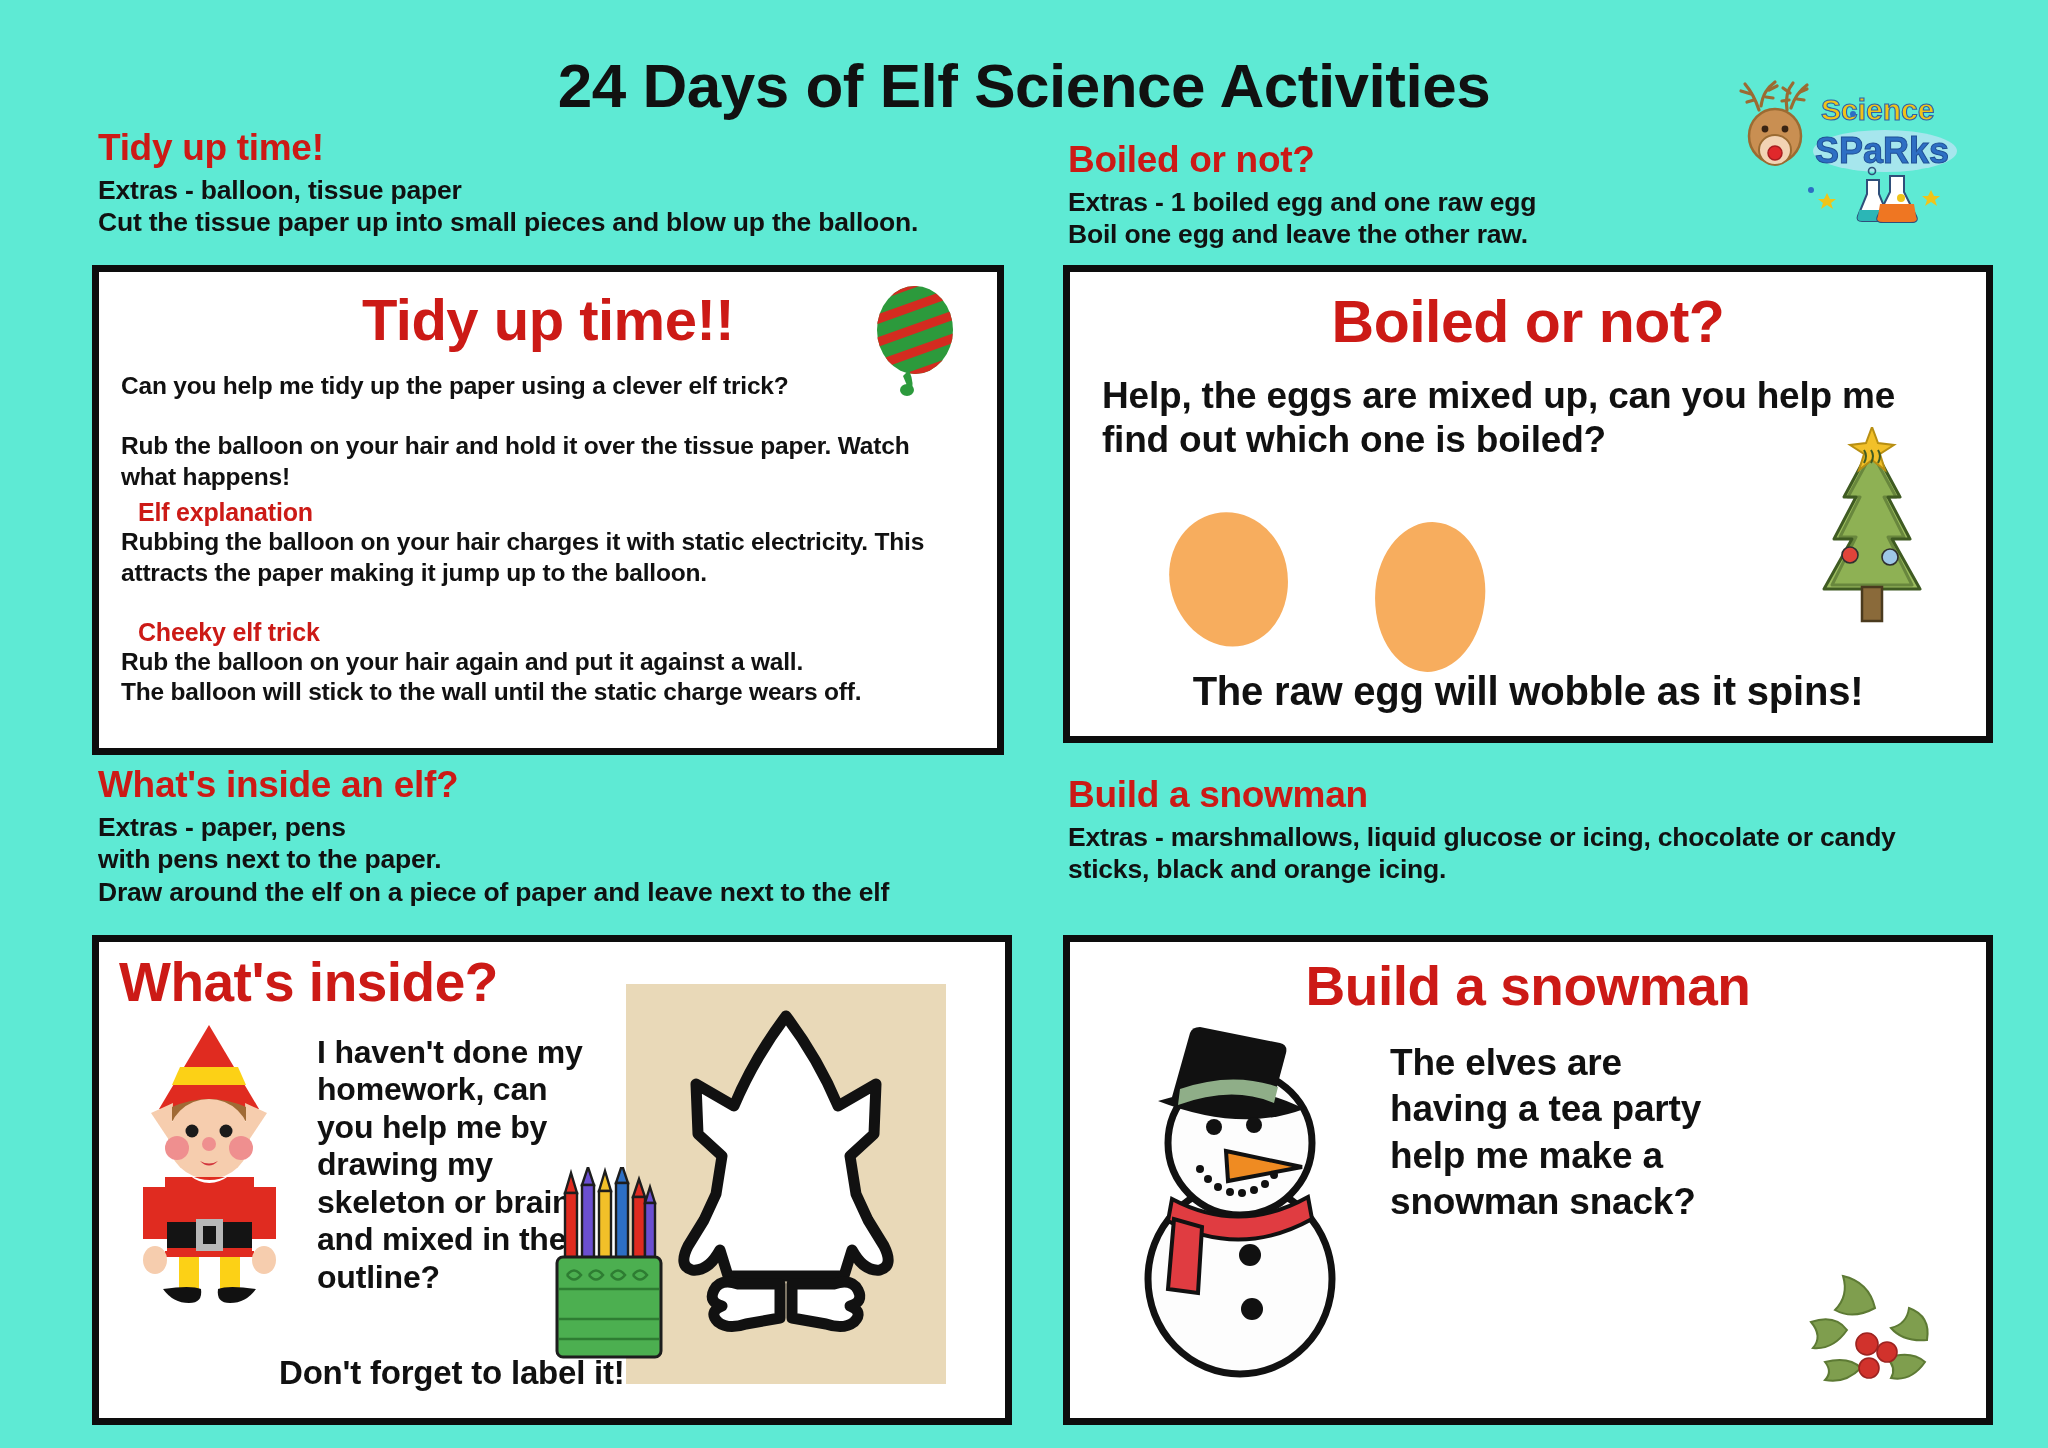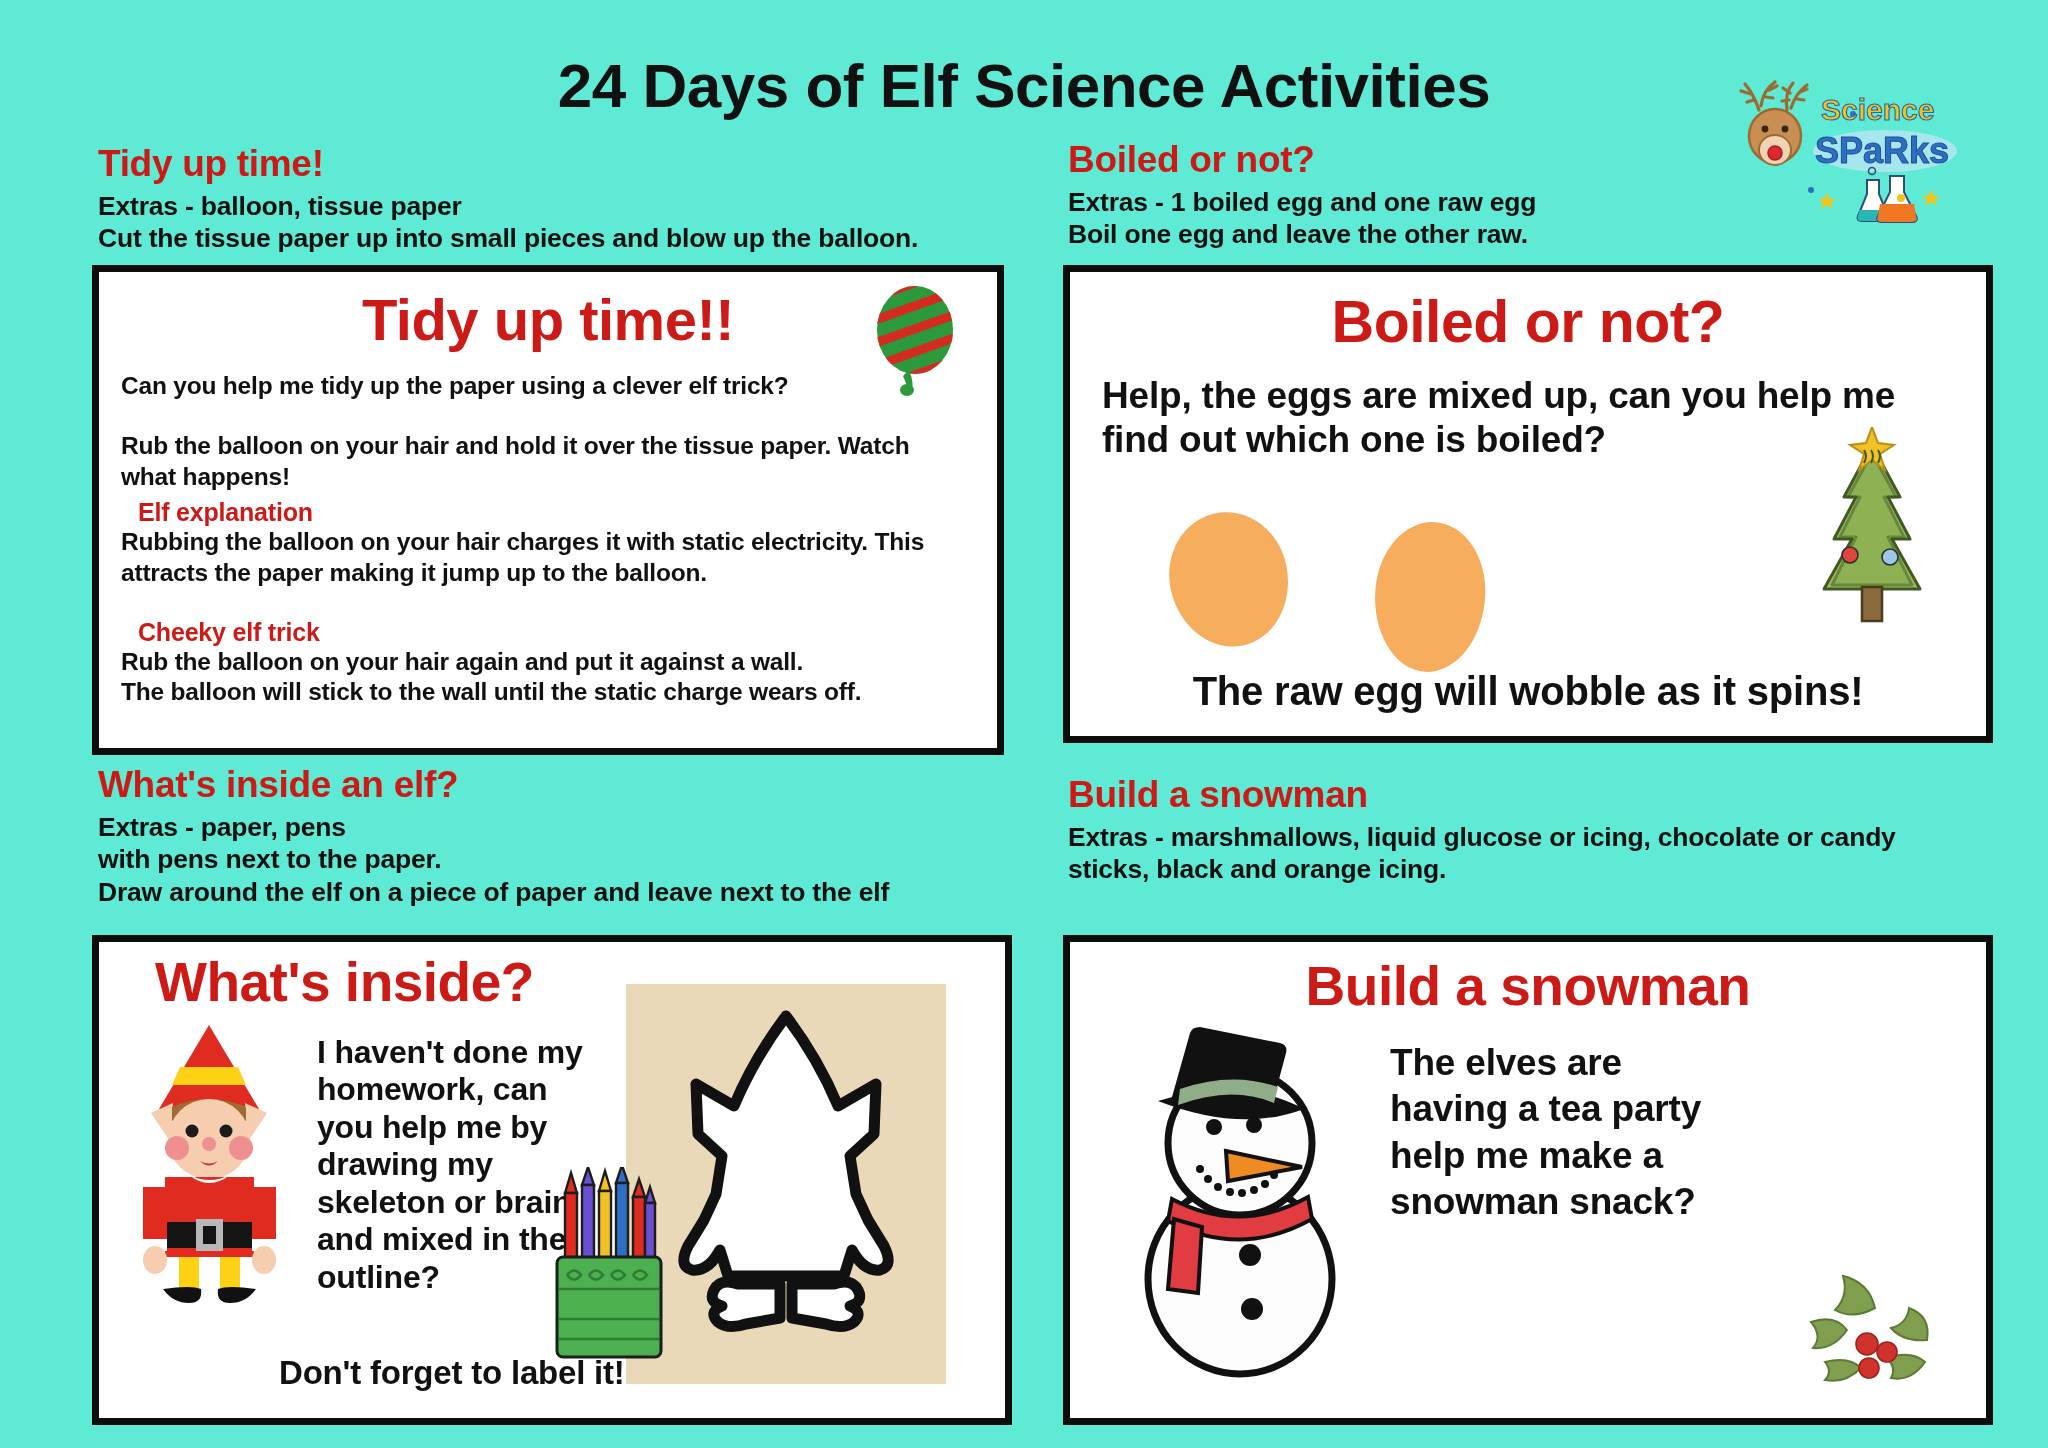--- a/index.html
+++ b/index.html
@@ -71,21 +71,21 @@
   #card-tidy .t-line { font-size: 24.5px; line-height: 1.24; padding: 0 18px 0 22px; }
   #card-tidy .t-sub  { font-size: 25px; padding-left: 39px; }
 
   
   #card-boiled { left: 1063px; top: 265px; width: 930px; height: 478px; }
   #card-boiled .card-title { font-size: 59px; margin-top: 16px; }
   #card-boiled .b-line { font-size: 37px; line-height: 1.2; padding: 0 26px 0 32px; }
   #card-boiled .b-answer { font-size: 40px; text-align: center; }
 
   
-  #card-inside { left: 92px; top: 935px; width: 920px; height: 490px; padding-left: 36px; }
+  #card-inside { left: 92px; top: 935px; width: 920px; height: 490px; }
   #card-inside .card-title { font-size: 55px; text-align: left; padding-left: 20px; margin-top: 8px; }
   #card-inside .i-line { font-size: 32px; line-height: 1.17; }
 
   
   #card-snow { left: 1063px; top: 935px; width: 930px; height: 490px; }
   #card-snow .card-title { font-size: 55px; margin-top: 12px; }
   #card-snow .s-line { font-size: 37px; line-height: 1.25; }
 
   .eggs { position: absolute; }
   .egg {
@@ -140,21 +140,21 @@
 
       <path d="M132 122 L132 136 L123 158 Q121 163 127 163 L149 163 Q155 163 153 158 L144 136 L144 122 Z" fill="#ffffff" stroke="#2f4f7a" stroke-width="2"></path>
       <path d="M124.5 152 L151.5 152 L153 158 Q155 163 149 163 L127 163 Q121 163 123 158 Z" fill="#2bb6b6"></path>
       <path d="M155 118 L155 134 L143 158 Q140 164 148 164 L176 164 Q184 164 181 158 L169 134 L169 118 Z" fill="#ffffff" stroke="#2f4f7a" stroke-width="2"></path>
       <path d="M145 146 L179 146 L181 158 Q184 164 176 164 L148 164 Q140 164 143 158 Z" fill="#ef7622"></path>
       <circle cx="166" cy="140" r="4" fill="#f0c419"></circle>
       <circle cx="137" cy="113" r="3.5" fill="none" stroke="#2f4f7a" stroke-width="1.6"></circle>
     </svg>
   </div>
 
-  <div class="sec-head" style="left:98px; top:144px; width:930px;">
+  <div class="sec-head" style="left:98px; top:128px; width:930px;">
     <div class="sec-title">Tidy up time!</div>
     <div class="sec-line">Extras - balloon, tissue paper</div>
     <div class="sec-line">Cut the tissue paper up into small pieces and blow up the balloon.</div>
   </div>
 
   <div class="sec-head" style="left:1068px; top:140px; width:940px;">
     <div class="sec-title">Boiled or not?</div>
     <div class="sec-line">Extras - 1 boiled egg and one raw egg</div>
     <div class="sec-line">Boil one egg and leave the other raw.</div>
   </div>

